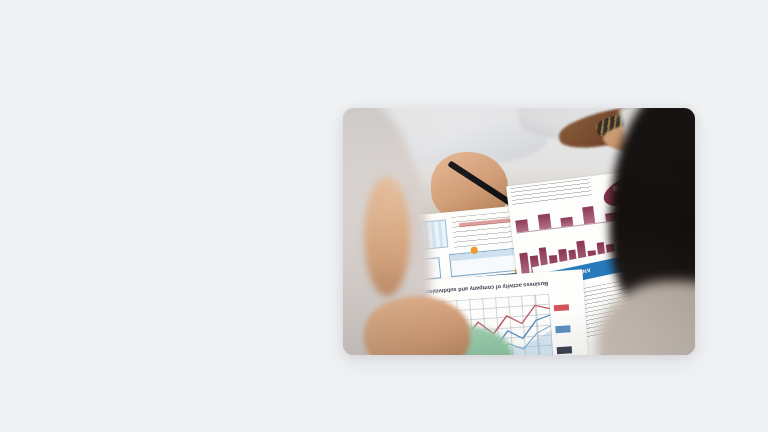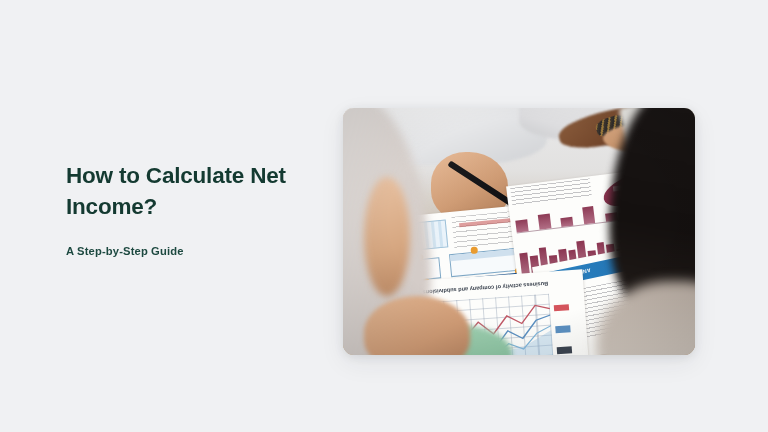--- a/index.html
+++ b/index.html
@@ -468,24 +468,20 @@
     background: radial-gradient(ellipse at 50% 45%,
       rgba(0,0,0,0) 52%, rgba(0,0,0,.13) 100%);
     pointer-events: none;
   }
 </style>
 </head>
 <body>
 
 <div class="slide">
 
-  <div class="text-block">
-    <div class="headline">How to Calculate Net Income?</div>
-    <div class="subhead">A Step-by-Step Guide</div>
-  </div>
 
   <div class="photo-card">
     <div class="photo">
 
       <div class="table-surface"></div>
       <div class="table-grain"></div>
 
       <div class="people-band">
         <div class="shirt-left"></div>
         <div class="shirt-right"></div>

